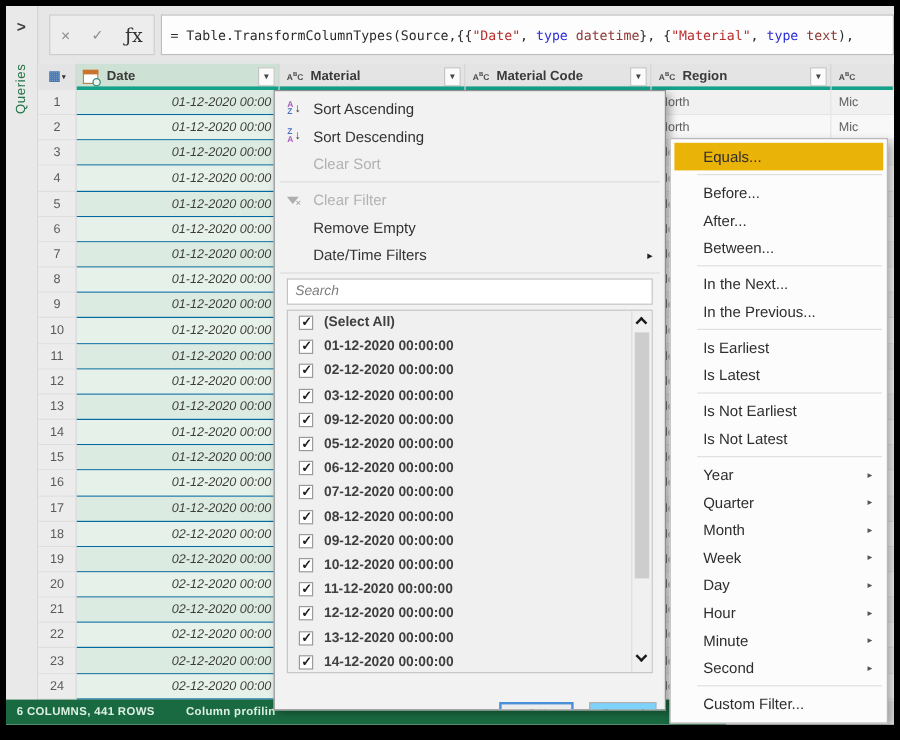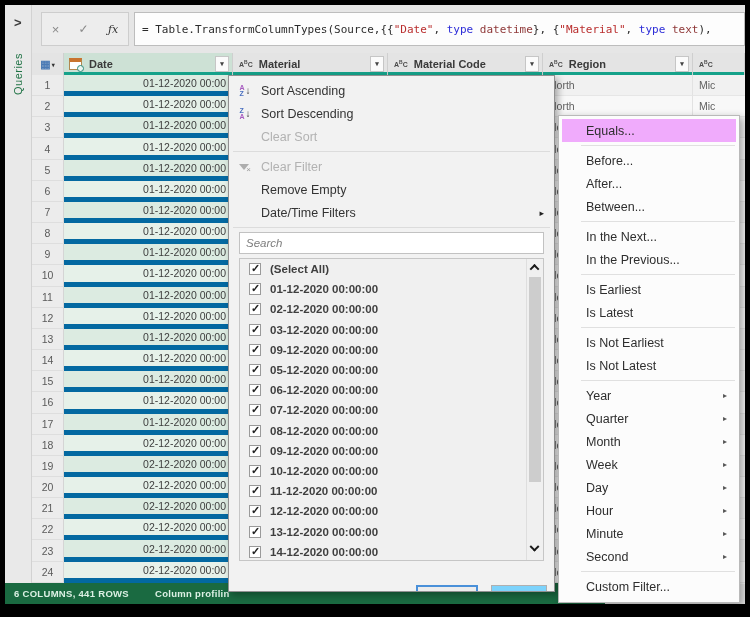--- a/index.html
+++ b/index.html
@@ -10,21 +10,21 @@
   
   .sidebar { position:absolute; left:0; top:0; width:27px; height:578px; background:#e9e9e9; border-right:1px solid #d2d2d2; }
   .chev { position:absolute; top:10px; left:9px; font-weight:bold; font-size:13px; color:#3c3c3c; cursor:default; }
   .queries { position:absolute; top:48px; left:7px; writing-mode:vertical-rl; transform:rotate(180deg); color:#217346; font-size:11px; letter-spacing:0.5px; }
 
   
   .formula-bar { position:absolute; left:27px; top:0; width:713px; height:48px; display:flex; align-items:center; }
   .fb-icons { margin-left:9px; width:88px; height:34px; background:#ededed; border:1px solid #cdcdcd; display:flex; align-items:center; justify-content:space-around; }
   .fbi { color:#8a8a8a; font-size:13px; }
   .fbi.ck { font-size:12px; }
-  .fbi.fx { font-family:"DejaVu Serif", serif; font-style:italic; color:#333; font-size:11px; }
+  .fbi.fx { font-family:"DejaVu Serif", serif; color:#333; font-size:16px; }
   .fb-input { margin-left:5px; flex:1; height:34px; background:#fdfdfd; border:1px solid #bdbdbd; display:flex; align-items:center; padding:0 7px; font-family:"DejaVu Sans Mono", monospace; font-size:11px; white-space:nowrap; overflow:hidden; }
 
   
   .grid { position:absolute; left:27px; top:48px; width:713px; height:531px; background:#f5f5f5; }
   .grid-header { height:22px; display:flex; }
   .gh { display:flex; align-items:center; background:#e4e4e4; border-right:1px solid #cfcfcf; position:relative; font-size:11px; font-weight:bold; color:#3a3a3a; }
   .gh::after { content:""; position:absolute; left:0; right:0; bottom:0; height:3px; background:#16a28a; }
   .gh.gutter { width:32px; justify-content:center; gap:1px; }
   .gh.gutter::after { display:none; }
   .gh.date { width:169px; background:#cde1d5; }
@@ -37,21 +37,21 @@
   .abc-ico { font-size:7px; font-weight:bold; color:#4a4a4a; margin:0 4px 0 6px; letter-spacing:0; }
   .abc-ico sup { font-size:5px; }
   .dt-icon { width:13px; height:12px; position:relative; margin:0 5px 0 5px; flex:0 0 auto; }
   .dt-icon .cal { position:absolute; inset:0; background:#fff; border:1px solid #b08850; border-top:4px solid #c8742e; }
   .dt-icon .clk { position:absolute; right:-2px; bottom:-2px; width:7px; height:7px; border-radius:50%; background:#eaf5f1; border:1px solid #2e8b7a; }
   .gh-dd { margin-left:auto; margin-right:3px; width:14px; height:16px; background:#fbfbfb; border:1px solid #c6c6c6; display:flex; align-items:center; justify-content:center; font-size:7px; color:#444; }
   .gh-label { margin-left:2px; white-space:nowrap; overflow:hidden; }
 
   .gr { display:flex; height:21.17px; }
   .gr-num { width:32px; background:#ececec; border-right:1px solid #d5d5d5; border-bottom:1px solid #dedede; font-size:10.5px; color:#5a5a5a; display:flex; align-items:center; justify-content:center; }
-  .gr-date { width:169px; font-size:10.5px; color:#3d3d3d; display:flex; align-items:center; justify-content:flex-end; padding-right:6px; border-right:1px solid #c6d9cc; border-bottom:5px solid #0369a1; background:#dcebe1; white-space:nowrap; overflow:hidden; }
+  .gr-date { width:169px; font-style:italic; font-size:10.5px; color:#3d3d3d; display:flex; align-items:center; justify-content:flex-end; padding-right:6px; border-right:1px solid #c6d9cc; border-bottom:1px solid #0369a1; background:#dcebe1; white-space:nowrap; overflow:hidden; }
   .gr.alt .gr-date { background:#e6f1e9; }
   .gr-mid { width:155px; background:#f1f1f1; border-right:1px solid #e2e2e2; border-bottom:1px solid #e6e6e6; }
   .gr-region { width:150px; padding-left:6px; font-size:10.5px; color:#5f5f5f; display:flex; align-items:center; border-right:1px solid #e2e2e2; border-bottom:1px solid #e6e6e6; background:#f1f1f1; }
   .gr-extra { flex:1; padding-left:6px; font-size:10.5px; color:#5f5f5f; display:flex; align-items:center; border-bottom:1px solid #e6e6e6; background:#f1f1f1; overflow:hidden; }
   .gr.alt .gr-mid, .gr.alt .gr-region, .gr.alt .gr-extra { background:#f8f8f8; }
 
   
   .status-bar { position:absolute; left:0; top:578px; width:600px; height:21px; background:#1a6a41; color:#dcf0e4; font-size:9.5px; font-weight:bold; letter-spacing:0.3px; display:flex; align-items:center; gap:26px; padding-left:9px; white-space:nowrap; overflow:hidden; }
 
   
@@ -79,21 +79,21 @@
   .sc-dn { bottom:6px; } .sc-dn span { transform:rotate(225deg) translate(2px,2px); }
   .sc-thumb { position:absolute; left:2px; top:18px; width:12px; height:205px; background:#cdcdcd; }
   .dd-buttons { display:flex; justify-content:flex-end; align-items:center; gap:13px; margin:24px 7px 0 0; }
   .btn { height:21px; background:#7dd3fc; border:1px solid #b0b0b0; font-size:11.5px; color:#333; display:flex; align-items:center; justify-content:center; font-family:"Liberation Sans", sans-serif; }
   .btn.ok { width:62px; border:2px solid #4a90d9; background:#ececec; }
   .btn.cancel { width:56px; }
 
   
   .submenu { position:absolute; left:553px; top:110px; width:182px; height:488px; background:#fcfcfc; border:1px solid #b9b9b9; box-shadow:3px 3px 8px rgba(0,0,0,0.32); z-index:20; padding-top:3px; overflow:hidden; }
   .sm-item { height:23px; display:flex; align-items:center; padding:0 8px 0 24px; font-size:12.5px; color:#2e2e2e; margin:0 3px; position:relative; }
-  .sm-item.hl { background:#f0abfc; }
+  .sm-item.hl { background:#eab308; }
   .sm-arrow { position:absolute; right:9px; top:7px; font-size:8px; color:#555; }
   .sm-sep { height:1px; background:#e0e0e0; margin:3px 4px 3px 22px; }
 </style>
 </head>
 <body>
 
 <div class="frame">
   <div class="app">
 
     <div class="sidebar">

